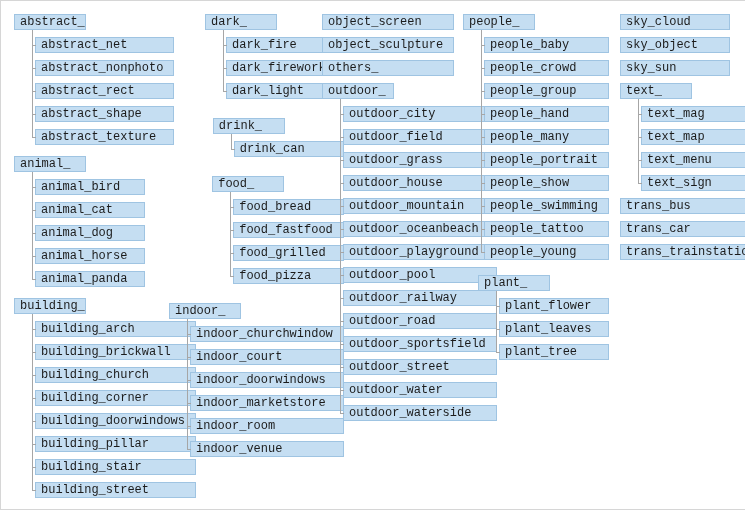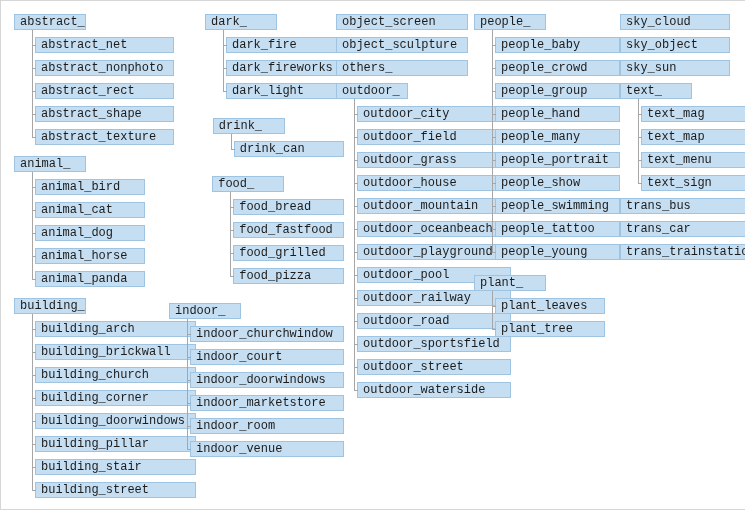--- a/index.html
+++ b/index.html
@@ -18,22 +18,22 @@
   .column {
     position: absolute;
     top: 13px;
     display: flex;
     flex-direction: column;
     align-items: flex-start;
   }
   .column > * + * { margin-top: var(--ggap, 0px); }
   .col-0 { left: 13px;  --ggap: 4px; }
   .col-1 { left: 168px; align-items: flex-end; --ggap: 12px; }
-  .col-2 { left: 335px; --ggap: 0px; }
-  .col-3 { left: 473px; --ggap: 8px; }
+  .col-2 { left: 321px; --ggap: 0px; }
+  .col-3 { left: 462px; align-items: flex-end; --ggap: 8px; }
   .col-4 { left: 619px; --ggap: 0px; }
 
   .node {
     position: relative;
     box-sizing: border-box;
     height: 16px;
     line-height: 15px;
     margin-bottom: 7px;
     padding: 0 10px 0 5px;
     background: var(--node-fill, #c5def2);
@@ -168,20 +168,21 @@
           <div class="node">outdoor_grass</div>
           <div class="node">outdoor_house</div>
           <div class="node">outdoor_mountain</div>
           <div class="node">outdoor_oceanbeach</div>
           <div class="node">outdoor_playground</div>
           <div class="node">outdoor_pool</div>
           <div class="node">outdoor_railway</div>
           <div class="node">outdoor_road</div>
           <div class="node">outdoor_sportsfield</div>
           <div class="node">outdoor_street</div>
+          <div class="node">outdoor_water</div>
           <div class="node">outdoor_waterside</div>
         </div>
       </div>
     </div>
     <div class="column col-3">
       <div class="group">
         <div class="node header">people_</div>
         <div class="children">
           <div class="node">people_baby</div>
           <div class="node">people_crowd</div>
@@ -191,20 +192,21 @@
           <div class="node">people_portrait</div>
           <div class="node">people_show</div>
           <div class="node">people_swimming</div>
           <div class="node">people_tattoo</div>
           <div class="node">people_young</div>
         </div>
       </div>
       <div class="group">
         <div class="node header">plant_</div>
         <div class="children">
+          <div class="node">plant_flower</div>
           <div class="node">plant_leaves</div>
           <div class="node">plant_tree</div>
         </div>
       </div>
     </div>
     <div class="column col-4">
       <div class="run">
         <div class="node">sky_cloud</div>
         <div class="node">sky_object</div>
         <div class="node">sky_sun</div>

